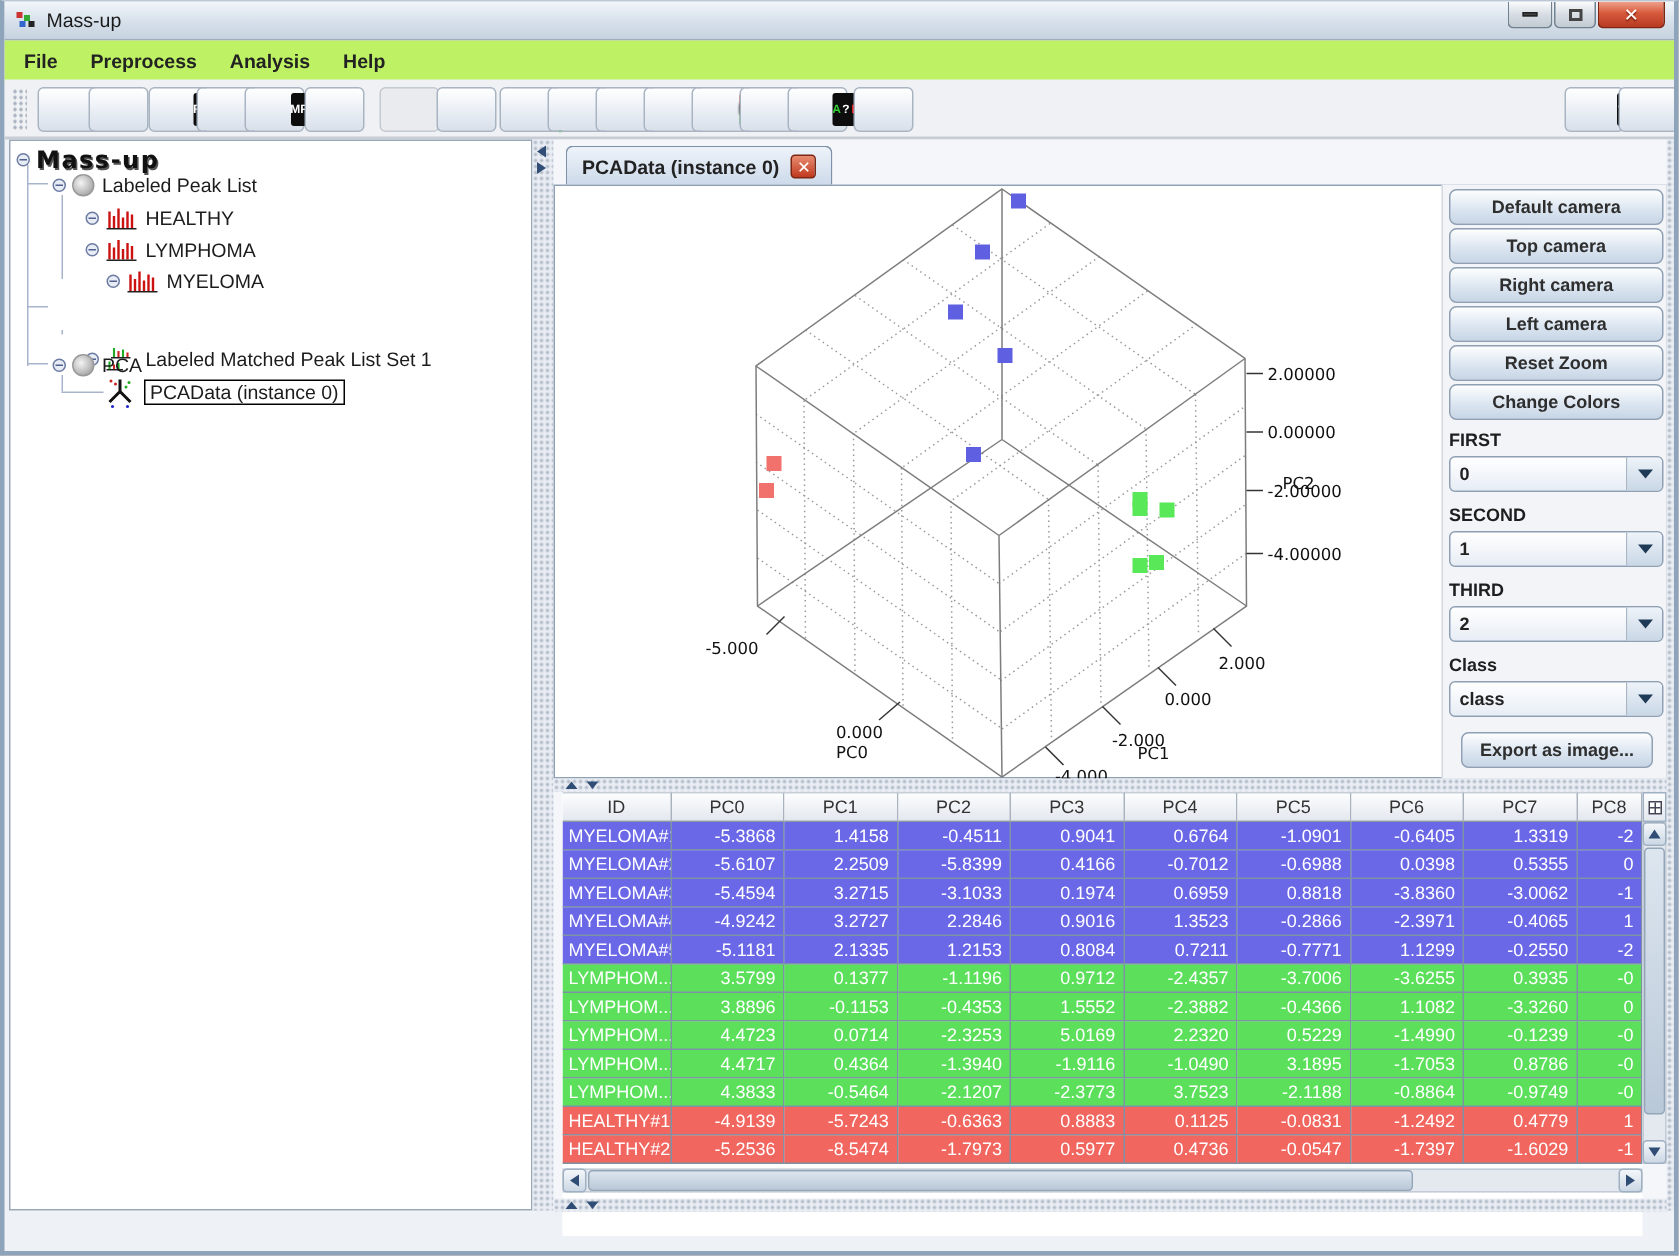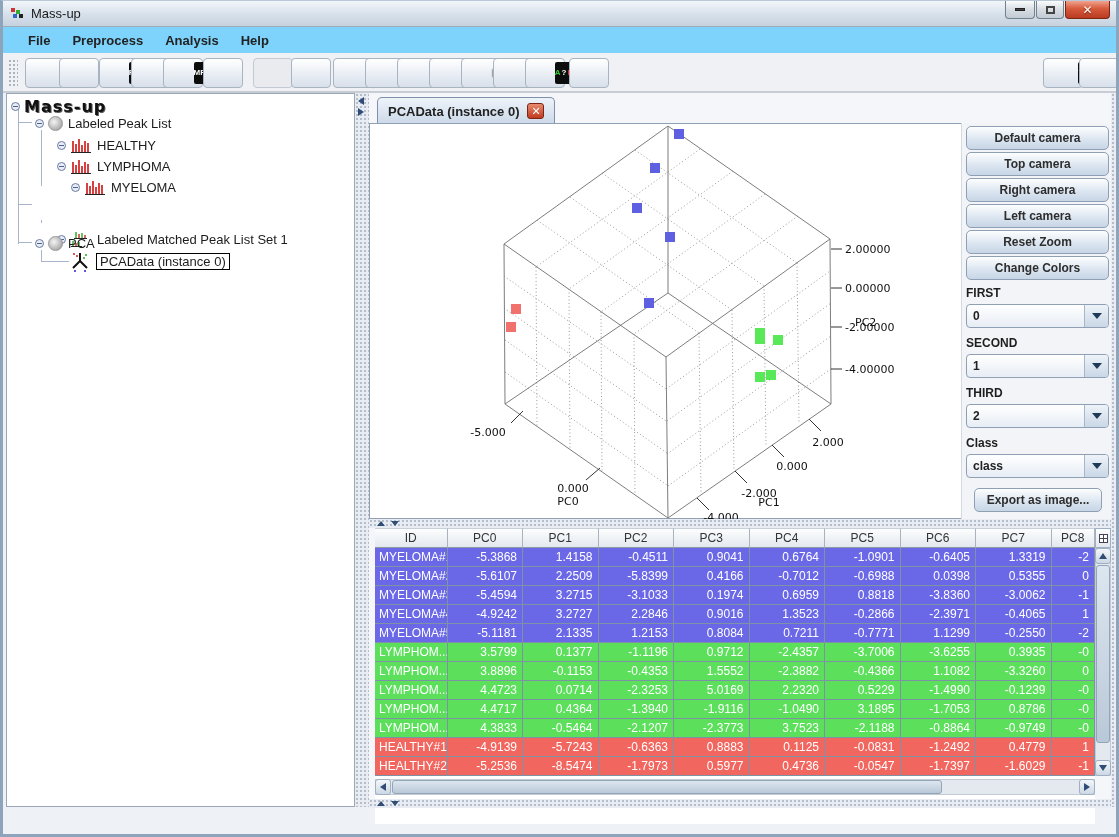--- a/index.html
+++ b/index.html
@@ -15,21 +15,21 @@
   .winbtns { position:absolute; right:6px; top:0; display:flex; }
   .wbtn { height:18px; border:1px solid #70818f; border-top:none; border-radius:0 0 4px 4px;
     background:linear-gradient(#fbfcfd,#d7dde3 50%,#c3cbd3); display:flex; align-items:center; justify-content:center; margin-left:1px; }
   .wbtn.min { width:30px; } .wbtn.max { width:28px; }
   .wbtn.close { width:45px; background:linear-gradient(#f0a38e,#d75a3c 45%,#b83а22); background:linear-gradient(#f0a38e,#d75a3c 45%,#b83a22); border-color:#7c2513; }
   .glyph-min { width:10px; height:3px; background:#444; border:1px solid #222; }
   .glyph-max { width:9px; height:8px; border:2px solid #444; }
   .glyph-close { color:#fff; font-weight:bold; font-size:12px; text-shadow:0 1px 1px #7c2513; }
 
   
-  #menubar { position:absolute; left:0; top:26px; right:0; height:28px; background:#7dd3fc; border-bottom:1px solid #d2d6dc; display:flex; align-items:center; padding-left:16px; }
+  #menubar { position:absolute; left:0; top:26px; right:0; height:28px; background:#bef264; border-bottom:1px solid #d2d6dc; display:flex; align-items:center; padding-left:4px; }
   .menuitem { font-size:13px; font-weight:bold; color:#222; padding:3px 9px; margin-right:4px; }
 
   
   #toolbar { position:absolute; left:0; top:52px; right:0; height:40px; background:#eff1f4; border-bottom:2px solid #c8cdd5; }
   #tbgrip { position:absolute; left:5px; top:58px; width:10px; height:28px;
     background-image:radial-gradient(#aab3bf 1px,transparent 1.2px); background-size:4px 4px; }
   .tbtn { position:absolute; top:57px; width:30px; height:30px; border:1px solid #a9b4c2; border-radius:4px;
     background:linear-gradient(#ffffff,#e7ecf3 60%,#d8e0ea); display:flex; align-items:center; justify-content:center;padding-left:38px; }
   .tbtn.dis { background:#e9ebee; border-color:#c4cad2; }
   .blk { width:22px; height:22px; background:#0d0d0d; border-radius:2px; color:#fff; display:flex; flex-direction:column; align-items:center; justify-content:center; font-weight:bold; font-size:8px; line-height:8px; letter-spacing:0; }

